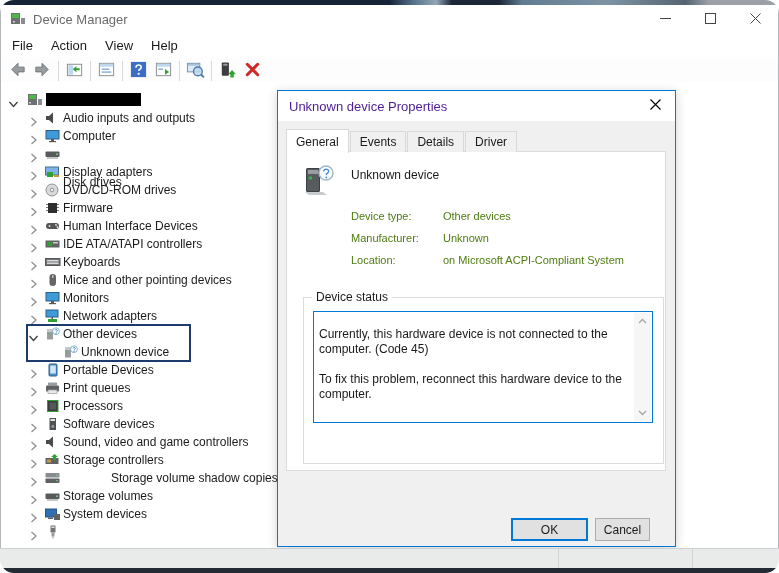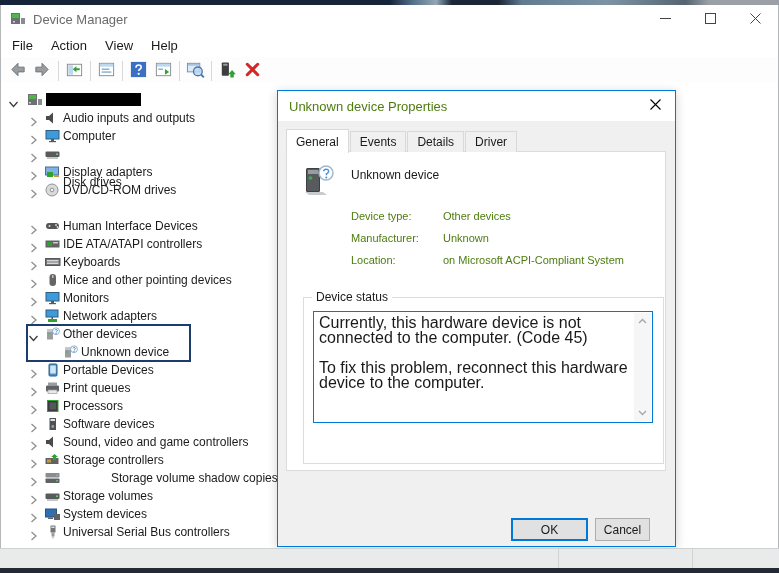--- a/index.html
+++ b/index.html
@@ -1,18 +1,18 @@
 <!DOCTYPE html>
 <html><head>
 <meta charset="utf-8">
 <style>
   * { margin:0; padding:0; box-sizing:border-box; }
   html,body { width:779px; height:573px; overflow:hidden; background:#fff;
     font-family:"Liberation Sans","DejaVu Sans",sans-serif; }
-  #stage { position:relative; width:779px; height:573px; background:#fff; overflow:hidden; }
+  #stage { position:relative; width:779px; height:573px; background:#fff; overflow:hidden;border-radius:14px; }
 
   
   #top-strip { position:absolute; left:0; top:0; width:779px; height:5px;
     background:linear-gradient(to right,#16243a 0%,#16243a 50%,#54708a 53%,#93a6b5 56%,#1b2737 58%,#1b2737 64%,#607b91 67%,#7d93a5 78%,#55646f 88%,#9aa0a6 91%,#9aa0a6 100%); }
   #bottom-gray { position:absolute; left:0; top:548px; width:779px; height:20px; background:#e9eaea; border-top:1px solid #cfd0d1; }
   .taskbar-sep { position:absolute; top:549px; width:1px; height:19px; background:#d2d3d4; }
   #bottom-dark { position:absolute; left:0; top:568px; width:779px; height:5px; background:#232a33; }
 
   
   #dm-window { position:absolute; left:0; top:5px; width:779px; height:543px; background:#fff;
@@ -42,41 +42,41 @@
   .ticon { position:absolute; top:2px; width:16px; height:14px; }
   .ticon svg { width:16px; height:14px; }
   .tlabel { position:absolute; top:2px; font-size:12px; color:#1b1b1b; white-space:nowrap; }
   #redaction-bar { position:absolute; left:45px; top:2px; width:95px; height:13px; background:#000; }
   #annotation-box { position:absolute; left:25px; top:319px; width:165px; height:38px; border:2px solid #1c3c6e; }
 
   
   #dialog { position:absolute; left:277px; top:90px; width:399px; height:457px;
     background:#f0f0f0; border:1px solid #0078d7; box-shadow:0 2px 10px rgba(0,0,0,.18); }
   #dlg-titlebar { position:absolute; left:0; top:0; width:100%; height:30px; background:#fff; }
-  #dlg-title { position:absolute; left:11px; top:8px; font-size:13px; color:#4d7c0f; }
+  #dlg-title { position:absolute; left:11px; top:8px; font-size:13px; color:#4c1d95; }
   #dlg-close { position:absolute; right:0; top:0; width:40px; height:28px; display:flex; align-items:center; justify-content:center; }
   #dlg-close svg { width:11px; height:11px; }
 
   #tabstrip { position:absolute; left:8px; top:40px; height:21px; display:flex; align-items:flex-end; z-index:2; }
   .tab { font-size:12px; color:#1a1a1a; background:#f0f0f0; border:1px solid #d9d9d9; border-bottom:none;
     padding:3px 9px 3px 9px; margin-right:1px; }
   .tab.active { background:#fff; padding-top:5px; padding-bottom:4px; margin-bottom:-1px; position:relative; }
 
   #tabpage { position:absolute; left:8px; top:60px; width:380px; height:320px; background:#fff; border:1px solid #dcdcdc; z-index:1; }
   #dev-icon { position:absolute; left:14px; top:12px; width:38px; height:34px; }
   #dev-name { position:absolute; left:64px; top:16px; font-size:12px; color:#1a1a1a; }
   .field-row { position:absolute; left:64px; width:300px; height:16px; font-size:11px; color:#4d7c0f; }
   .field-row .fl { position:absolute; left:0; }
   .field-row .fv { position:absolute; left:92px; }
   #fr0 { top:58px; } #fr1 { top:80px; } #fr2 { top:102px; }
 
   #status-group { position:absolute; left:16px; top:145px; width:361px; height:167px; border:1px solid #dcdcdc; }
   #status-group-label { position:absolute; left:8px; top:-8px; background:#fff; padding:0 4px; font-size:12px; color:#1a1a1a; }
   #status-box { position:absolute; left:9px; top:13px; width:340px; height:112px; background:#fff; border:1px solid #0078d7; }
-  #status-text { position:absolute; left:5px; top:3px; right:24px; font-size:16px; line-height:15px; color:#1a1a1a; white-space:pre-wrap; }
+  #status-text { position:absolute; left:5px; top:15px; right:24px; font-size:12px; line-height:15px; color:#1a1a1a; white-space:pre-wrap; }
   #status-scrollbar { position:absolute; right:1px; top:1px; width:17px; bottom:1px; background:#f6f6f6; }
   .scroll-arrow { position:absolute; left:0; width:17px; height:16px; display:flex; align-items:center; justify-content:center; }
   .scroll-arrow svg { width:9px; height:6px; }
   #scroll-up { top:0; } #scroll-down { bottom:0; }
 
   .dlg-btn { position:absolute; top:427px; height:23px; background:#e1e1e1; border:1px solid #adadad;
     font-size:12px; color:#1a1a1a; display:flex; align-items:center; justify-content:center; }
   #ok-btn { left:233px; width:77px; border:2px solid #0078d7; background:#e5f1fb00; background:#e1e1e1; }
   #cancel-btn { left:317px; width:55px; }
 </style>
@@ -247,20 +247,35 @@
         <div class="trow" style="top: 99px;">
           <span class="chev" style="left: 28px;"><svg viewBox="0 0 8 10" xmlns="http://www.w3.org/2000/svg">
               <path d="M2 1 L6.5 5 L2 9" fill="none" stroke="#8f8f8f" stroke-width="1.3"></path>
             </svg></span>
           <span class="ticon" style="left: 44px;"><svg viewBox="0 0 16 14" xmlns="http://www.w3.org/2000/svg">
               <circle cx="7" cy="7" r="6" fill="#d9dadb" stroke="#909294"></circle>
               <circle cx="7" cy="7" r="1.8" fill="#f4f4f4" stroke="#909294"></circle>
             </svg></span>
           <span class="tlabel" style="left: 62px;">DVD/CD-ROM drives</span>
         </div>
+        <div class="trow" style="top: 117px;">
+          <span class="chev" style="left: 28px;"><svg viewBox="0 0 8 10" xmlns="http://www.w3.org/2000/svg">
+              <path d="M2 1 L6.5 5 L2 9" fill="none" stroke="#8f8f8f" stroke-width="1.3"></path>
+            </svg></span>
+          <span class="ticon" style="left: 44px;"><svg viewBox="0 0 16 14" xmlns="http://www.w3.org/2000/svg">
+              <rect x="3" y="2" width="9" height="10" fill="#2f2f2f"></rect>
+              <rect x="1" y="3" width="2" height="1" fill="#777"></rect>
+              <rect x="1" y="6" width="2" height="1" fill="#777"></rect>
+              <rect x="1" y="9" width="2" height="1" fill="#777"></rect>
+              <rect x="12" y="3" width="2" height="1" fill="#777"></rect>
+              <rect x="12" y="6" width="2" height="1" fill="#777"></rect>
+              <rect x="12" y="9" width="2" height="1" fill="#777"></rect>
+            </svg></span>
+          <span class="tlabel" style="left: 62px;">Firmware</span>
+        </div>
         <div class="trow" style="top: 135px;">
           <span class="chev" style="left: 28px;"><svg viewBox="0 0 8 10" xmlns="http://www.w3.org/2000/svg">
               <path d="M2 1 L6.5 5 L2 9" fill="none" stroke="#8f8f8f" stroke-width="1.3"></path>
             </svg></span>
           <span class="ticon" style="left: 44px;"><svg viewBox="0 0 16 14" xmlns="http://www.w3.org/2000/svg">
               <rect x="1" y="4" width="13" height="6" rx="3" fill="#555"></rect>
               <circle cx="4.5" cy="7" r="1" fill="#ddd"></circle>
               <circle cx="11" cy="6" r="0.9" fill="#ddd"></circle>
               <circle cx="12.5" cy="8" r="0.9" fill="#ddd"></circle>
             </svg></span>
@@ -445,21 +460,20 @@
           <span class="chev" style="left: 28px;"><svg viewBox="0 0 8 10" xmlns="http://www.w3.org/2000/svg">
               <path d="M2 1 L6.5 5 L2 9" fill="none" stroke="#8f8f8f" stroke-width="1.3"></path>
             </svg></span>
           <span class="ticon" style="left: 44px;"><svg viewBox="0 0 16 14" xmlns="http://www.w3.org/2000/svg">
               <rect x="5.5" y="0.5" width="5" height="7" rx="0.5" fill="#737577"></rect>
               <rect x="6.5" y="1.5" width="1.2" height="1.5" fill="#fff"></rect>
               <rect x="8.2" y="1.5" width="1.2" height="1.5" fill="#fff"></rect>
               <rect x="6.5" y="7.5" width="3" height="4" fill="#9a9da0"></rect>
               <rect x="7.5" y="11.5" width="1" height="2" fill="#9a9da0"></rect>
             </svg></span>
-          <span class="tlabel" style="left: 62px;">Universal Serial Bus controllers</span>
         </div>
       </div>
     <div id="annotation-box"></div>
   </div>
 
   <div id="dialog">
     <div id="dlg-titlebar">
       <span id="dlg-title">Unknown device Properties</span>
       <div id="dlg-close">
         <span><svg viewBox="0 0 11 11">

